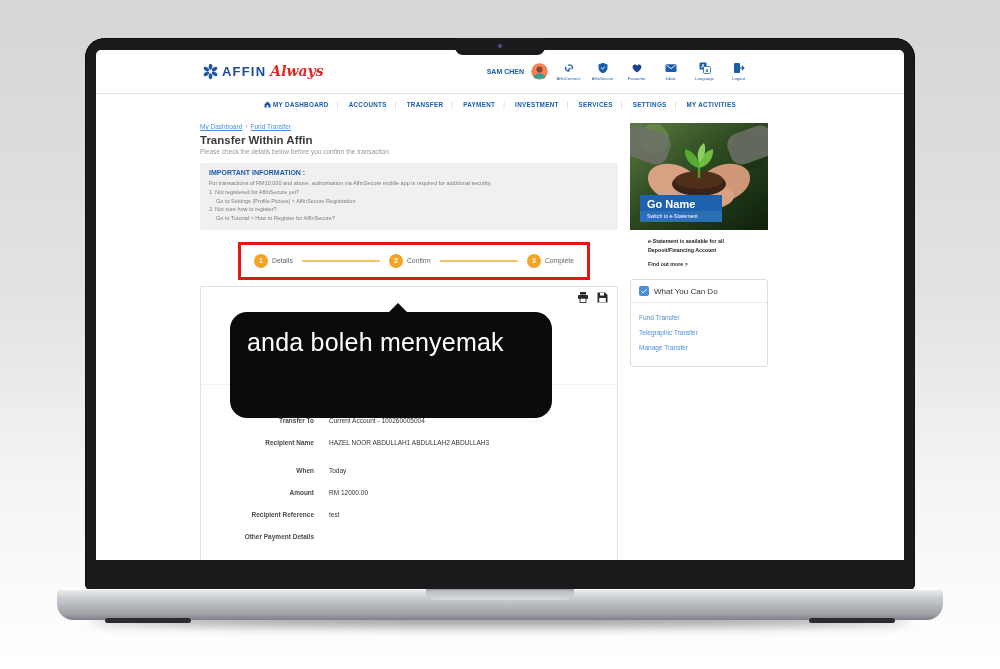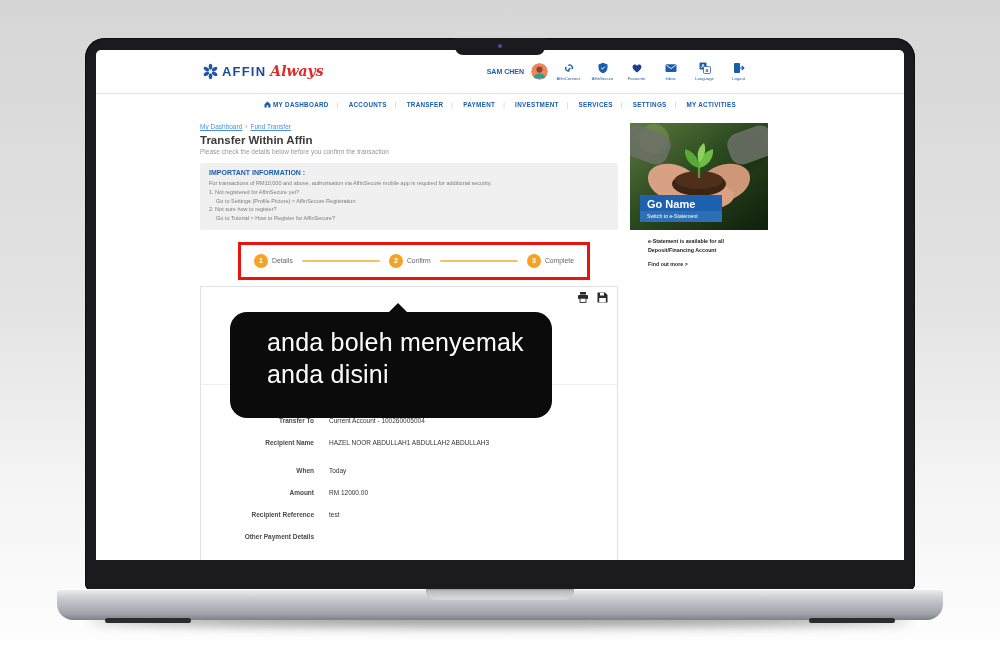--- a/index.html
+++ b/index.html
@@ -79,21 +79,21 @@
   .card-actions span { cursor:pointer; display:flex; }
   .card-divider { position:absolute; top:97px; left:0; width:100%; border-top:1px solid #f1f1f1; }
 
   .form-area { position:absolute; top:130px; left:0; right:0; }
   .form-row { display:flex; align-items:flex-start; margin-bottom:13px; min-height:9px; }
   .form-label { width:128px; flex:none; text-align:right; padding-right:15px;
                 font-size:6.5px; font-weight:600; color:#4a4a4a; }
   .form-value { flex:1; font-size:6.5px; color:#333; padding-right:20px; }
 
   .tooltip { position:absolute; top:25px; left:29px; width:322px; height:106px;
-             background:#0b0b0b; border-radius:17px; z-index:5; padding:14px 0 0 37px; }
+             background:#0b0b0b; border-radius:17px; z-index:5; padding:14px 0 0 17px; }
   .tooltip-arrow { position:absolute; top:-9px; left:158px; width:0; height:0;
                    border-left:10px solid transparent; border-right:10px solid transparent;
                    border-bottom:10px solid #0b0b0b; }
   .tooltip-line { color:#fff; font-size:25px; line-height:1.3; letter-spacing:.2px; }
 
   
   .gg-banner { position:relative; margin-bottom:12px; }
   .gg-banner svg.photo { display:block; width:138px; height:107px; }
   .gg-label { position:absolute; left:10px; top:72px; width:82px; cursor:pointer; }
   .gg-title { background:#1e61ae; color:#fff; font-size:11px; font-weight:bold; padding:3px 7px 1px; }
@@ -315,21 +315,20 @@
               </div>
               <div class="form-row" style="margin-top:17px;">
                 <div class="form-label">Remarks</div>
                 <div class="form-value"></div>
               </div>
             </div>
 
             <div class="tooltip">
               <div class="tooltip-arrow"></div>
               <div class="tooltip-line">anda boleh menyemak</div>
-              <div class="tooltip-line">anda disini</div>
             </div>
           </div>
         </main>
 
         <aside class="side-col">
 
           <div class="gg-banner">
             <svg class="photo" viewBox="0 0 138 107">
               <defs>
                 <linearGradient id="ggbg" x1="0" y1="0" x2="1" y2="1">
@@ -355,20 +354,34 @@
             </svg>
             <div class="gg-label">
               <div class="gg-title">Go Name</div>
               <div class="gg-sub">Switch to e-Statement</div>
             </div>
             <div class="gg-caption">e-Statement is available for all Deposit/Financing Account</div>
             <div class="gg-cta">Find out more &gt;</div>
           </div>
 
 
+          <div class="panel">
+            <div class="panel-header">
+              <svg width="10" height="10" viewBox="0 0 10 10">
+                <rect width="10" height="10" rx="2" fill="#4a90d9"></rect>
+                <path d="M2.4 5.2 l1.6 1.6 L7.6 3.2" stroke="#fff" stroke-width="1" fill="none"></path>
+              </svg>
+              <span class="panel-title">What You Can Do</span>
+            </div>
+            <div class="wycd-body">
+              <a class="wycd-link">Fund Transfer</a>
+              <a class="wycd-link">Telegraphic Transfer</a>
+              <a class="wycd-link">Manage Transfer</a>
+            </div>
+          </div>
         </aside>
 
       </div>
     </div>
     <div class="notch">
       <span class="cam"></span>
     </div>
   </div>
 
   <div class="floor-shadow"></div>

